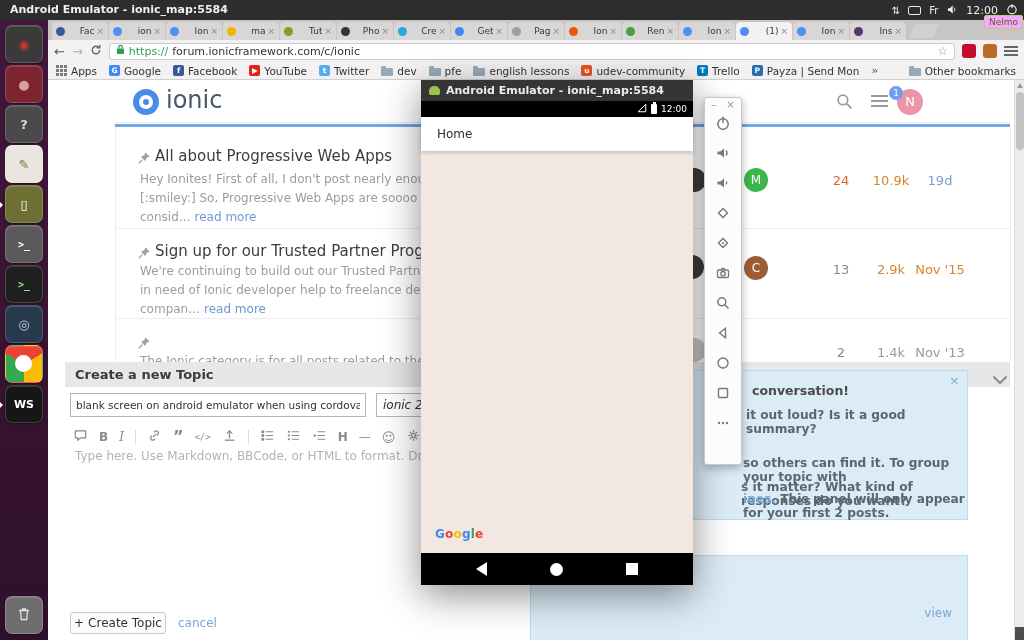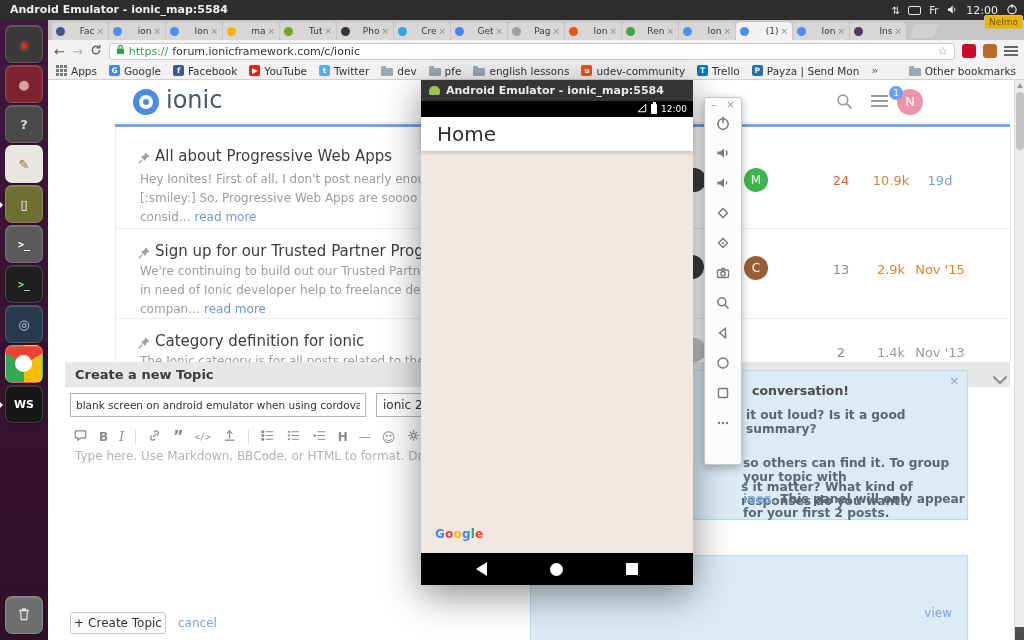--- a/index.html
+++ b/index.html
@@ -5,21 +5,21 @@
   * { margin:0; padding:0; box-sizing:border-box; }
   body { background:#444; }
   .screen { position:relative; width:1024px; height:640px; overflow:hidden; background:#fff;
             font-family:"DejaVu Sans","Liberation Sans",sans-serif; }
 
   
   .topbar { position:absolute; left:0; top:0; width:1024px; height:20px; background:#2d2d2d; z-index:50; color:#f0f0f0; }
   .topbar .ttl { position:absolute; left:10px; top:0; line-height:20px; font-size:11px; font-weight:bold; }
   .tray { position:absolute; right:6px; top:0; height:20px; display:flex; align-items:center; gap:8px; font-size:10px; }
   .kbd-ic { width:13px; height:9px; border:1px solid #e8e8e8; border-radius:2px; }
-  .tray-note { position:absolute; right:1px; top:15px; background:#eab308; border:1px solid #cfc27d; color:#6d5c17;
+  .tray-note { position:absolute; right:1px; top:15px; background:#f0abfc; border:1px solid #cfc27d; color:#6d5c17;
                font-size:9px; line-height:12px; padding:0 4px; z-index:60; border-radius:2px; }
 
   
   .launcher { position:absolute; left:0; top:20px; width:48px; height:620px;
               background:linear-gradient(180deg,#42173d 0%,#2f1029 100%); z-index:40;
               display:flex; flex-direction:column; align-items:center; padding-top:5px; gap:2px; }
   .lit { position:relative; width:38px; height:38px; border-radius:7px; border:1px solid rgba(255,255,255,.18);
          box-shadow:inset 0 1px 1px rgba(255,255,255,.15), 0 1px 2px rgba(0,0,0,.4);
          display:flex; align-items:center; justify-content:center; font-size:13px; font-weight:bold; flex:none; }
   .lit.small-glyph { font-family:"DejaVu Sans Mono",monospace; font-size:10px; font-weight:bold; }
@@ -109,21 +109,21 @@
   .d1 { top:148px; } .d2 { top:238px; }
 
   
   .comp-bar { position:absolute; left:17px; top:282px; width:945px; height:25px; background:#e7e7e7;
               font-size:13px; font-weight:bold; color:#3a3a3a; line-height:25px; padding-left:10px; }
   .comp-chevron { position:absolute; left:927px; top:6px; }
   .comp-body { position:absolute; left:17px; top:307px; width:945px; height:253px; background:#fff; }
   .c-title { position:absolute; left:5px; top:6px; width:296px; height:24px; border:1px solid #b5b5b5;
              font-size:10.5px; color:#333; padding:0 5px; font-family:inherit; background:#fff; }
   .c-cat { position:absolute; left:311px; top:6px; width:86px; height:24px; border:1px solid #b5b5b5;
-           font-size:12px; color:#333; display:flex; align-items:center; justify-content:space-between; padding:0 6px; }
+           font-size:12px; color:#333; display:flex; align-items:center; justify-content:space-between; padding:0 6px;font-style:italic; }
   .c-tools { position:absolute; left:8px; top:40px; height:20px; display:flex; align-items:center; gap:11px;
              color:#8a8a8a; font-size:12px; }
   .c-sep { width:1px; height:14px; background:#ddd; }
   .c-b { font-weight:bold; }
   .c-i { font-style:italic; font-family:"DejaVu Serif",serif; }
   .c-q { font-size:16px; font-weight:bold; line-height:8px; }
   .c-code { font-family:"DejaVu Sans Mono",monospace; font-size:9px; }
   .c-h { font-weight:bold; }
   .c-smile { font-size:13px; }
   .c-place { position:absolute; left:10px; top:62px; font-size:12px; color:#b3b3b3; }
@@ -146,21 +146,21 @@
   
   .emu { position:absolute; left:421px; top:80px; width:272px; z-index:10; box-shadow:0 10px 36px rgba(0,0,0,.45); }
   .emu-ttl { height:21px; background:#353535; display:flex; align-items:center; gap:6px; padding:0 8px; }
   .droid { width:11px; height:9px; background:#9bc24a; border-radius:5px 5px 2px 2px; flex:none; }
   .emu-ttl span { font-size:11px; font-weight:bold; color:#ececec; white-space:nowrap; }
   .emu-status { height:16px; background:#000; position:relative; }
   .st-ic { position:absolute; right:6px; top:0; height:16px; display:flex; align-items:center; gap:4px; color:#fff; font-size:9px; }
   .batt { width:6px; height:10px; background:#fff; border-radius:1px;  position:relative; }
   .batt::before { content:""; position:absolute; left:1.5px; top:-2px; width:3px; height:2px; background:#fff; }
   .emu-app { height:34px; background:#fff; box-shadow:0 2px 4px rgba(0,0,0,.18); position:relative; z-index:2;
-             font-size:20px; color:#2d2d2d; line-height:34px; padding-left:16px; }
+             font-size:12px; color:#2d2d2d; line-height:34px; padding-left:16px; }
   .emu-map { height:402px; background:#f3e7e1; position:relative; }
   .gbrand { position:absolute; left:14px; bottom:12px; font-size:12px; font-weight:bold; letter-spacing:.2px; }
   .emu-nav { height:32px; background:#000; display:flex; align-items:center; justify-content:space-between; padding:0 55px; }
   .nv-back { width:0; height:0; border-top:7px solid transparent; border-bottom:7px solid transparent; border-right:11px solid #fff; }
   .nv-home { width:13px; height:13px; border-radius:50%; background:#fff; }
   .nv-sq { width:12px; height:12px; background:#fff; }
 
   
   .emutb { position:absolute; left:704px; top:97px; width:38px; height:368px; background:#fcfcfc;
            border:1px solid #c9c9c9; border-radius:3px; z-index:11; box-shadow:0 3px 10px rgba(0,0,0,.3); }
@@ -248,21 +248,20 @@
     </div>
     <div class="tdiv d2"></div>
 
     <div class="topic t3">
       <span class="pin">
         <svg width="14" height="14" viewBox="0 0 16 16">
             <path fill="#a0a0a0" d="M9.5 1.5l5 5-3.2 1-2 3.8-4.6-4.6 3.8-2z"></path>
             <path stroke="#a0a0a0" stroke-width="1.4" d="M6.2 9.8L2 14"></path>
           </svg>
       </span>
-      <a class="t-title">Category definition for ionic</a>
       <div class="t-exc">
         <div>The Ionic category is for all posts related to the Ionic frame</div>
       </div>
       <span class="av a1"></span>
       <span class="col c-rep" style="color: rgb(138, 138, 138);">2</span>
       <span class="col c-view" style="color: rgb(154, 154, 154);">1.4k</span>
       <span class="col c-act" style="color: rgb(154, 154, 154);">Nov '13</span>
     </div>
 
     <div class="comp-bar">

